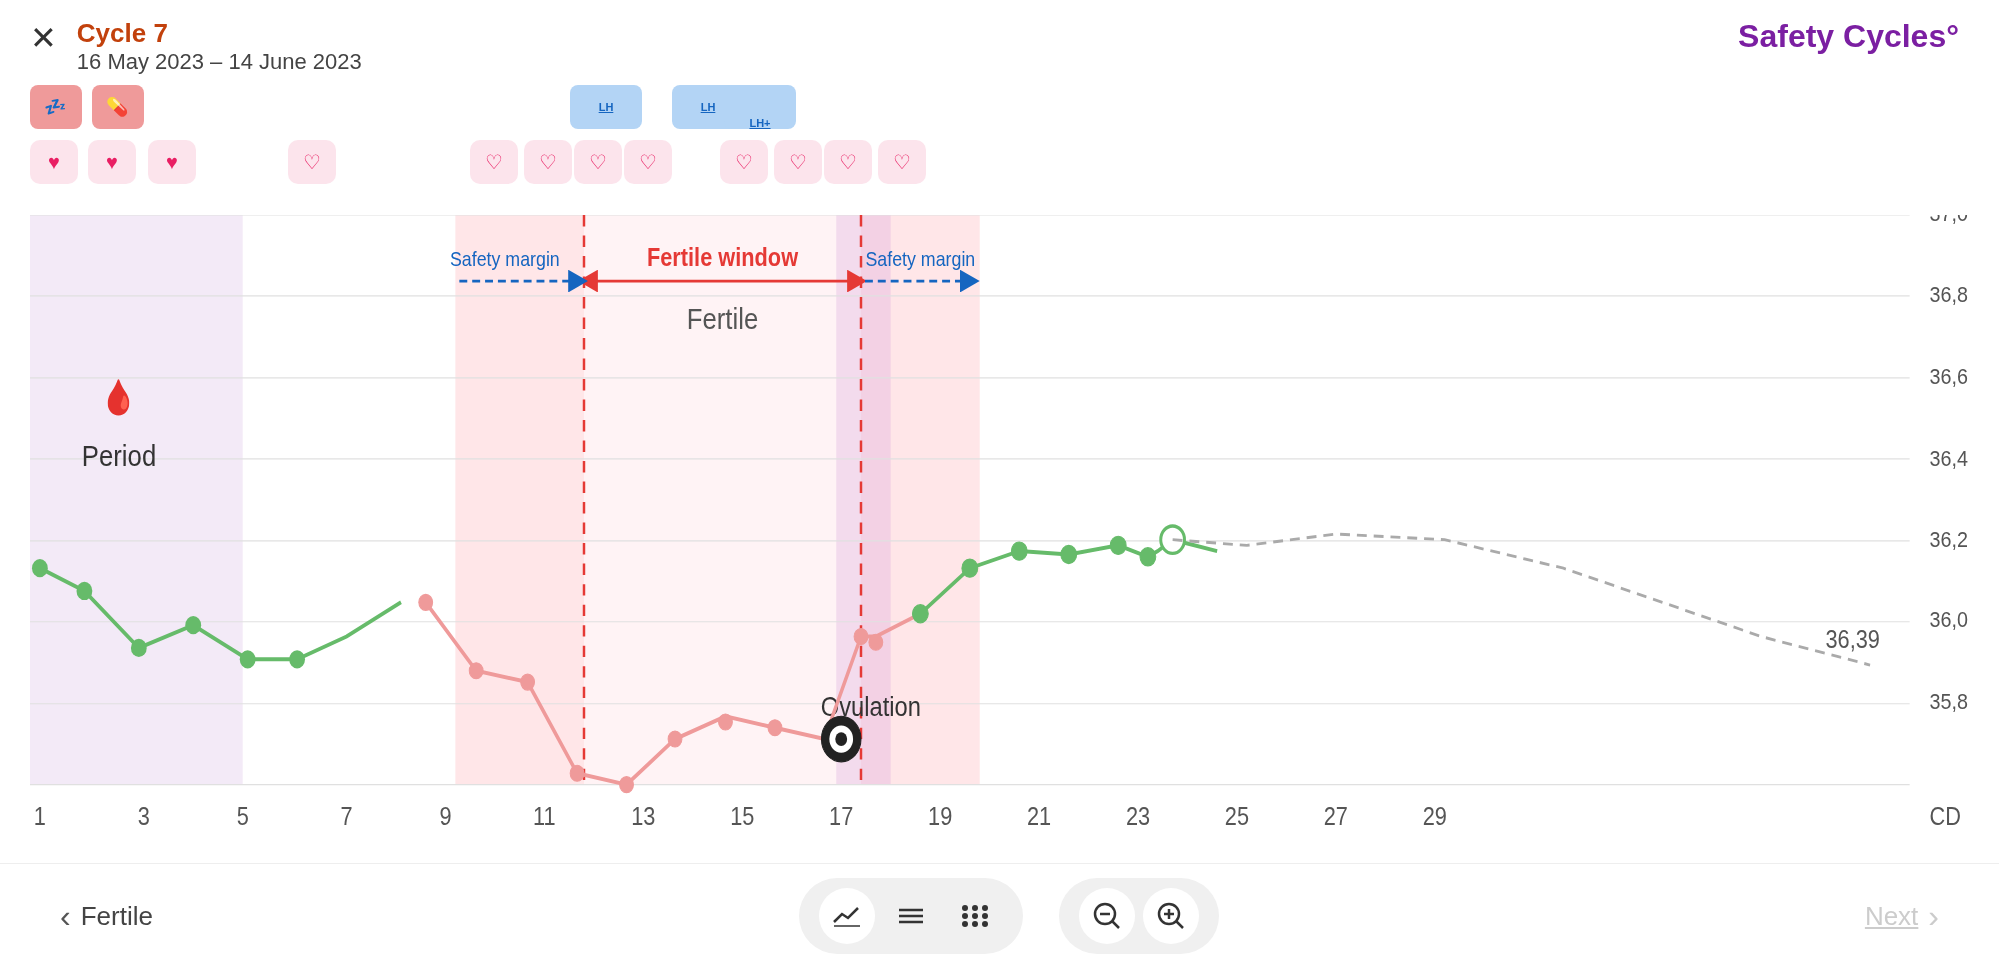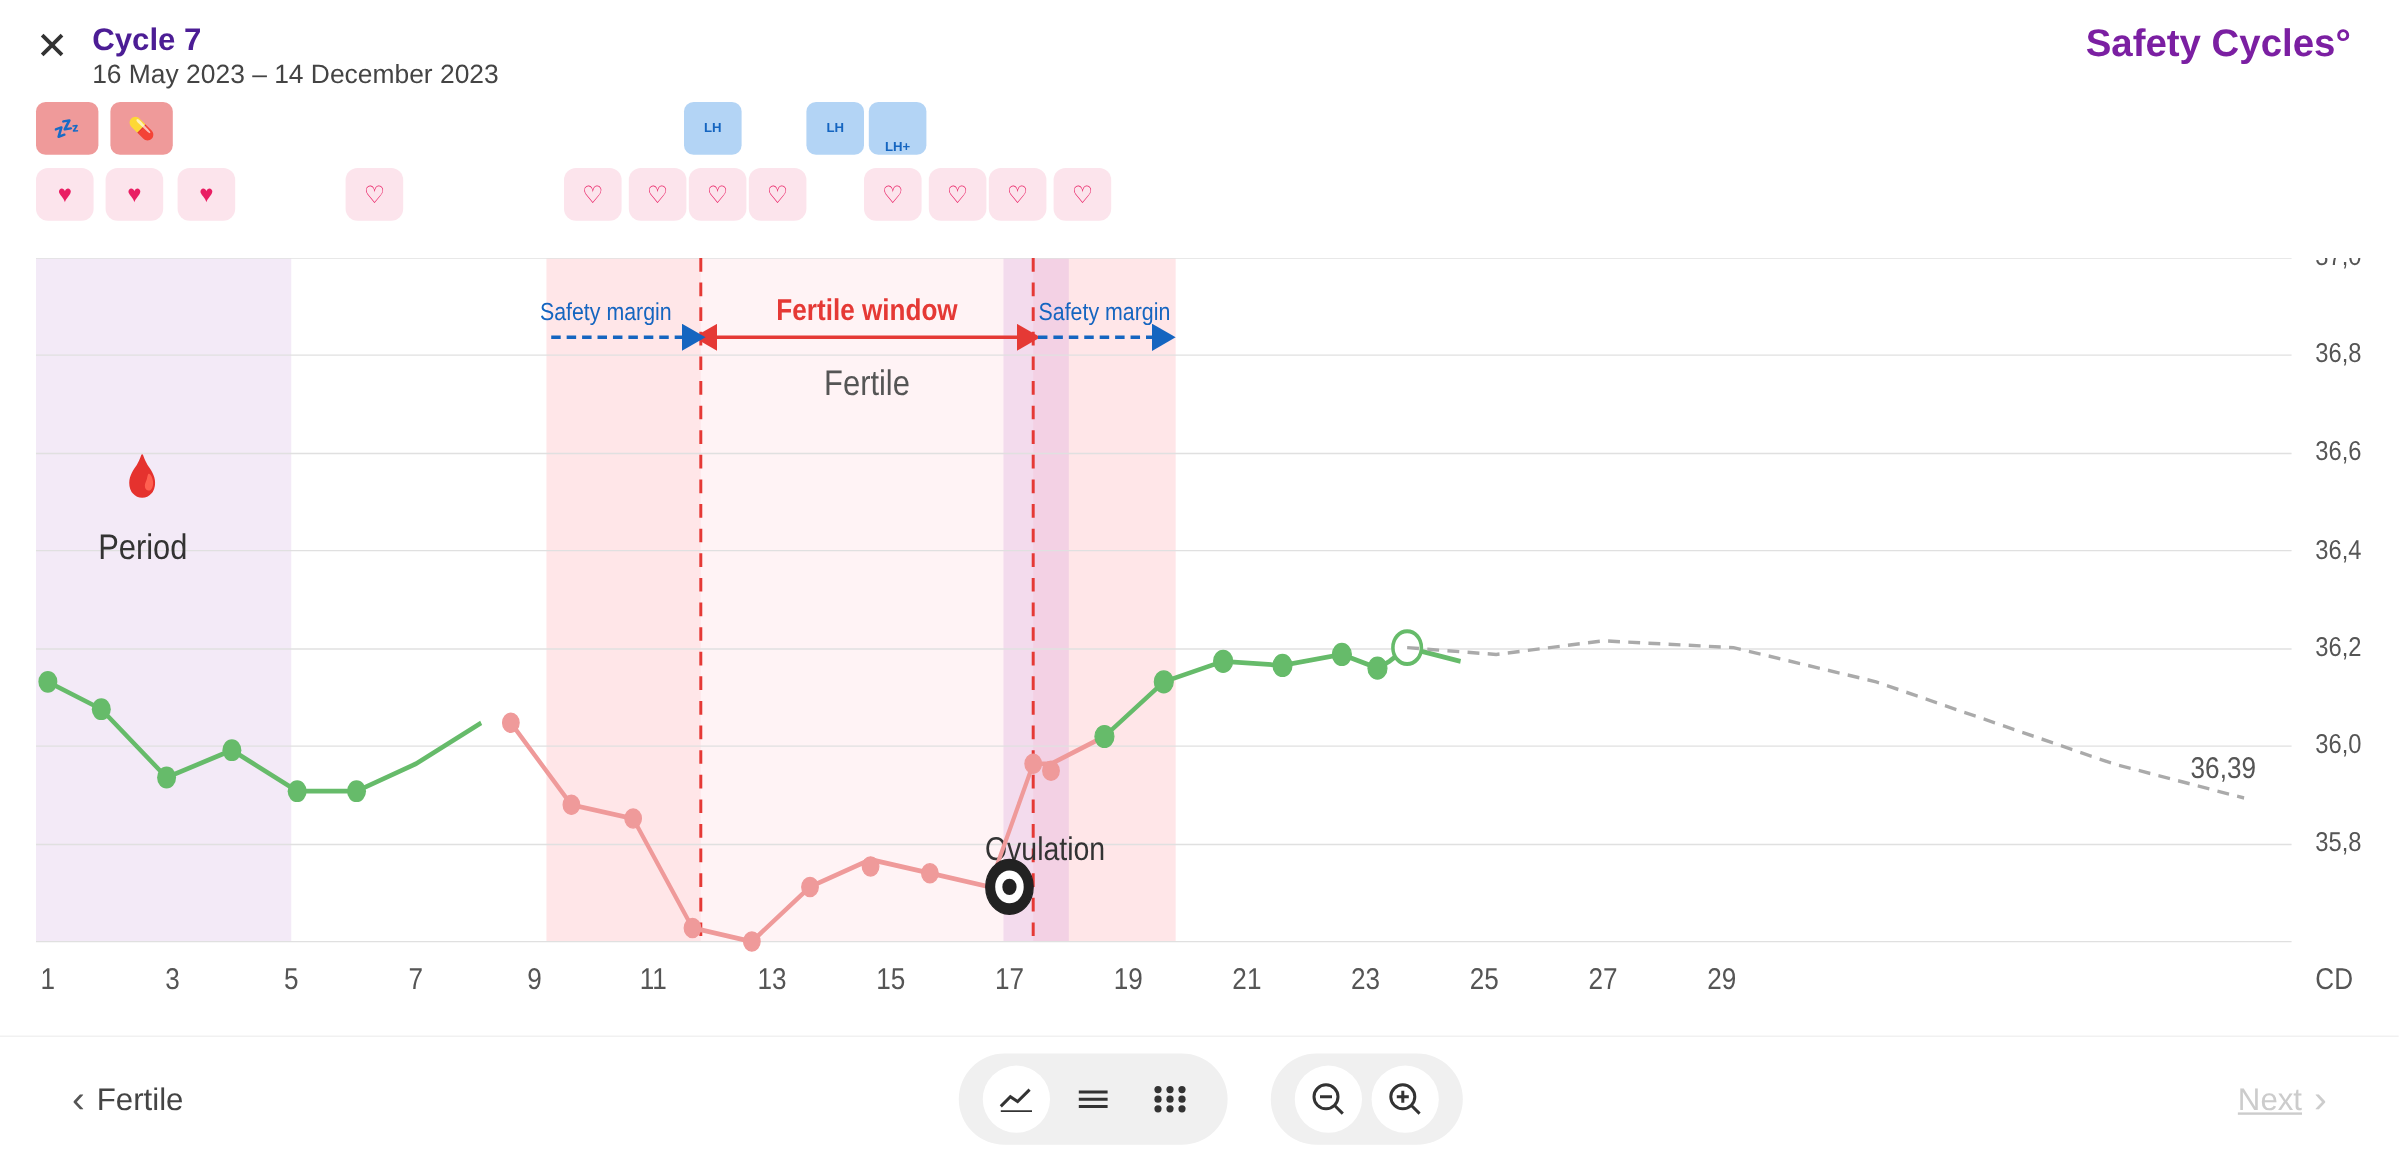--- a/index.html
+++ b/index.html
@@ -40,21 +40,21 @@
       line-height: 1;
       margin-top: 4px;
     }
     .cycle-info {
       display: flex;
       flex-direction: column;
     }
     .cycle-title {
       font-size: 26px;
       font-weight: 600;
-      color: #4c1d95;
+      color: #c2410c;
     }
     .cycle-date {
       font-size: 22px;
       color: #444;
     }
     .brand-logo {
       font-size: 32px;
       font-weight: 800;
       color: #7b1fa2;
     }
@@ -136,28 +136,29 @@
       border-radius: 50%;
       cursor: pointer;
       font-size: 24px;
     }
 
     
     .lh-badge {
       display: inline-flex;
       align-items: center;
       justify-content: center;
-      width: 48px;
+      width: 72px;
       height: 44px;
       background: #b3d4f5;
       border-radius: 8px;
       font-size: 13px;
       font-weight: 700;
       color: #1565c0;
       position: absolute;
+      text-decoration: underline;
     }
 
     .heart-icon {
       display: inline-flex;
       align-items: center;
       justify-content: center;
       width: 48px;
       height: 44px;
       background: #fce4ec;
       border-radius: 10px;
@@ -198,21 +199,21 @@
 </head>
 <body>
 
 <div class="app-container">
 
   <div class="header">
     <div class="header-left">
       <span class="close-btn">✕</span>
       <div class="cycle-info">
         <span class="cycle-title">Cycle 7</span>
-        <span class="cycle-date">16 May 2023 – 14 December 2023</span>
+        <span class="cycle-date">16 May 2023 – 14 June 2023</span>
       </div>
     </div>
     <div class="brand-logo">Safety Cycles°</div>
   </div>
 
   <div class="icons-area">
 
     <div class="sleep-badge" style="left:30px; top:0px;">💤</div>
     <div class="pill-badge" style="left:92px; top:0px;">💊</div>
 

